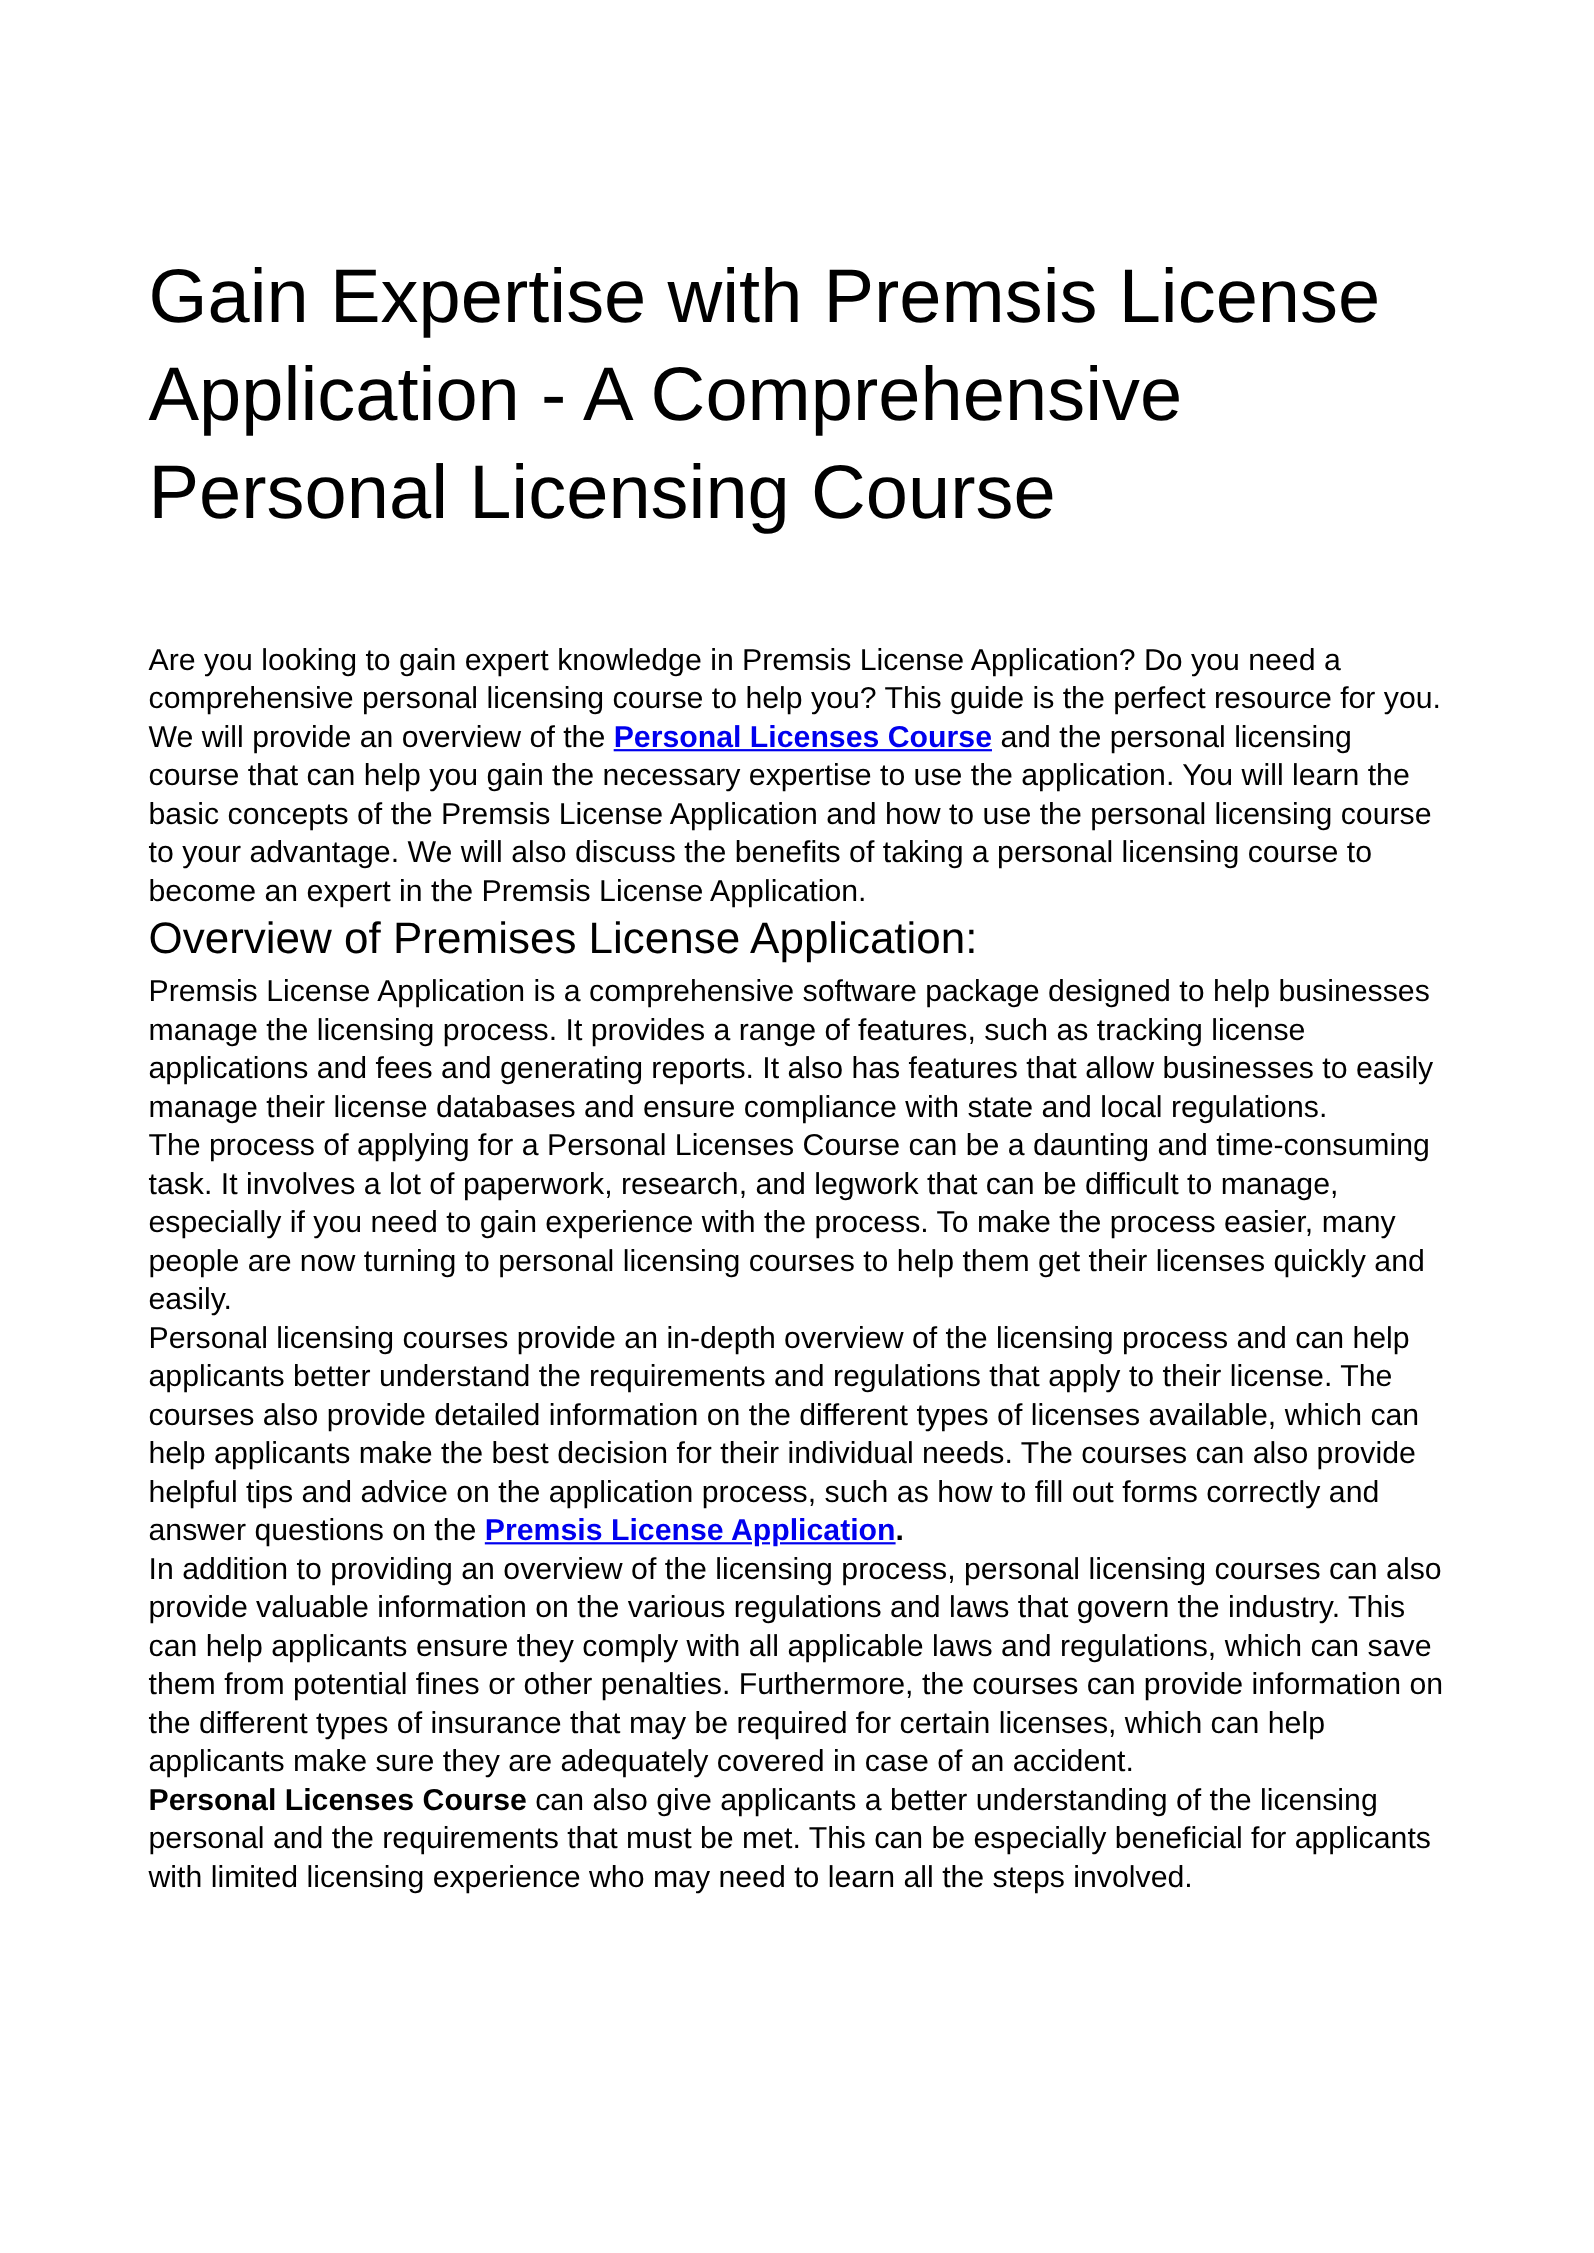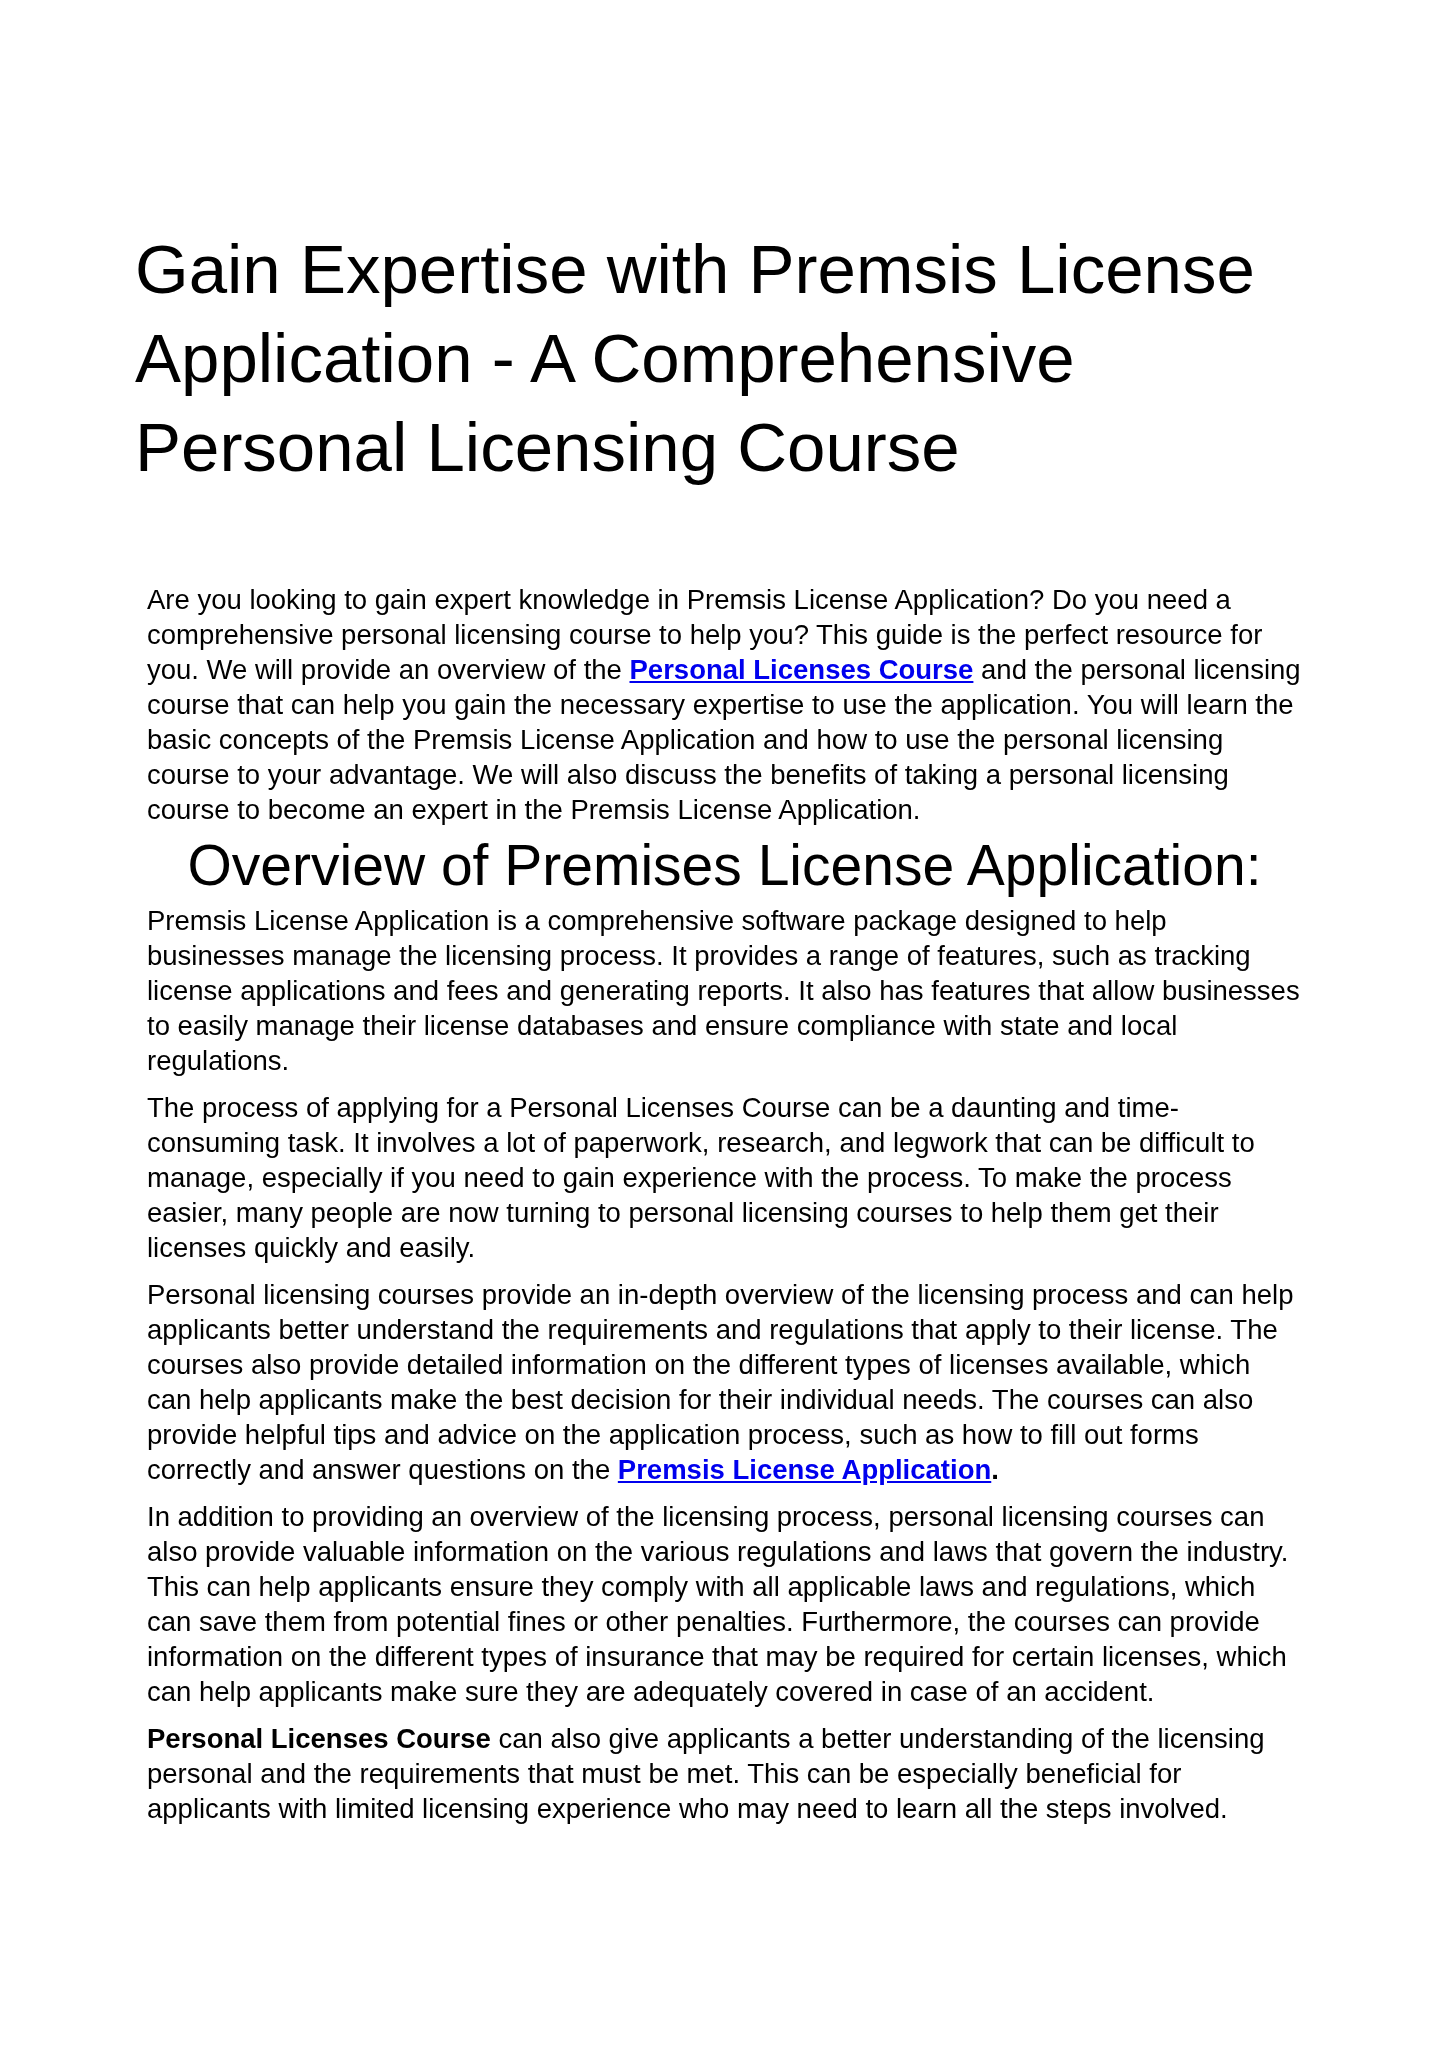--- a/index.html
+++ b/index.html
@@ -22,31 +22,30 @@
     background: #ffffff;
   }
   .doc-title {
     font-size: 69px;
     line-height: 89px;
     font-weight: 400;
     margin: 0 0 90px 0;
     color: #000000;
   }
   .doc-h2 {
-    font-size: 57px;
+    font-size: 40px;
     line-height: 52px;
     font-weight: 400;
     margin: 0 0 4px 0;
     color: #000000;
-    text-align: center;
   }
   .doc-p {
     font-size: 27.5px;
     line-height: 35px;
-    margin: 12px;
+    margin: 0;
     color: #000000;
   }
   .doc-link {
     color: var(--link-color, #0000EE);
     font-weight: 700;
     text-decoration: underline;
     cursor: pointer;
   }
   .doc-bold {
     font-weight: 700;

